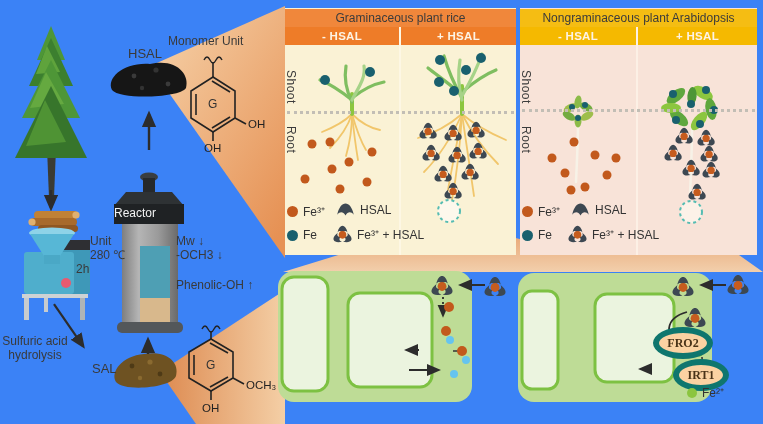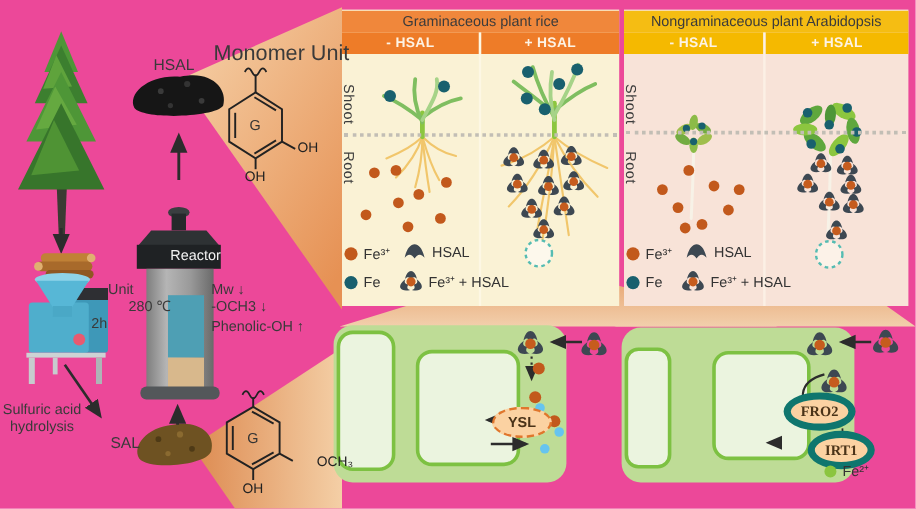--- a/index.html
+++ b/index.html
@@ -1,17 +1,17 @@
 <!DOCTYPE html>
 <html><head>
 <meta charset="utf-8">
 <style>
   html,body{margin:0;padding:0;}
   body{font-family:"Liberation Sans",sans-serif;}
-  .scene{position:relative;width:763px;height:424px;background:#ec4899;overflow:hidden;}
+  .scene{position:relative;width:763px;height:424px;background:#3b82f6;overflow:hidden;}
   .abs{position:absolute;}
   svg{display:block;}
   .lbl{position:absolute;color:#3a3a3a;font-size:12px;line-height:1.18;white-space:nowrap;}
   .panel{position:absolute;top:8px;height:247px;}
   .panel-rice{left:285px;width:231px;background:#FAF2D5;}
   .panel-arab{left:520px;width:237px;background:#F8E3D8;}
   .titlebar{position:absolute;left:0;top:1px;width:100%;height:18px;display:flex;align-items:center;justify-content:center;font-size:12px;color:#3b3b3b;}
   .hdr{position:absolute;top:19px;height:18px;display:flex;align-items:center;justify-content:center;font-size:11.5px;font-weight:bold;color:#FDF3E4;letter-spacing:.3px;}
   .vlabel{position:absolute;writing-mode:vertical-rl;font-size:12px;color:#3b3b3b;letter-spacing:.5px;}
   .dotline{position:absolute;border-top:3px dotted #C2BEB5;}
@@ -344,36 +344,36 @@
     <use href="#clusterglyph" transform="translate(727,274) scale(0.85)"></use>
     <line x1="726" y1="285" x2="702" y2="285" stroke="#2c2c2c" stroke-width="2" marker-end="url(#ah)"></line>
     <use href="#clusterglyph" transform="translate(684,307) scale(0.85)"></use>
     <path d="M687,312 C665,318 663,336 682,348" stroke="#2c2c2c" stroke-width="1.8" fill="none" marker-end="url(#ah)"></path>
     <circle cx="699" cy="352" r="4.5" fill="#8BC53F"></circle>
     <path d="M702,357 C703,365 698,369 692,370" stroke="#2c2c2c" stroke-width="1.5" fill="none"></path>
     <line x1="650" y1="369" x2="641" y2="369" stroke="#2c2c2c" stroke-width="2" marker-end="url(#ah)"></line>
   </svg>
 
   <div class="lbl" style="left:128px;top:46px;font-size:13px;z-index:3">HSAL</div>
-  <div class="lbl" style="left:178px;top:34px;font-size:18px;z-index:3">Monomer Unit</div>
-  <div class="lbl white" style="left:114px;top:206px;width:70px;text-align:right;z-index:3">Reactor</div>
+  <div class="lbl" style="left:168px;top:34px;font-size:12px;z-index:3">Monomer Unit</div>
+  <div class="lbl white" style="left:114px;top:206px;width:70px;text-align:left;z-index:3">Reactor</div>
   <div class="lbl" style="left:90px;top:234px;z-index:3">Unit</div>
-  <div class="lbl" style="left:107px;top:248px;z-index:3">280 ℃</div>
+  <div class="lbl" style="left:90px;top:248px;z-index:3">280 ℃</div>
   <div class="lbl" style="left:76px;top:262px;z-index:3">2h</div>
   <div class="lbl" style="left:176px;top:234px;z-index:3">Mw ↓</div>
   <div class="lbl" style="left:176px;top:248px;z-index:3">-OCH3 ↓</div>
-  <div class="lbl" style="left:176px;top:265px;z-index:3">Phenolic-OH ↑</div>
+  <div class="lbl" style="left:176px;top:278px;z-index:3">Phenolic-OH ↑</div>
   <div class="lbl" style="left:0px;top:334px;width:70px;text-align:center;white-space:normal;z-index:3">Sulfuric acid hydrolysis</div>
   <div class="lbl" style="left:92px;top:361px;font-size:13px;z-index:3">SAL</div>
 
   <div class="ring-g" style="left:208px;top:97px;z-index:3">G</div>
   <div class="chem red" style="left:248px;top:118px;z-index:3">OH</div>
   <div class="chem red" style="left:204px;top:142px;z-index:3">OH</div>
   <div class="ring-g" style="left:206px;top:358px;z-index:3">G</div>
-  <div class="chem" style="left:264px;top:379px;z-index:3">OCH₃</div>
+  <div class="chem" style="left:246px;top:379px;z-index:3">OCH₃</div>
   <div class="chem red" style="left:202px;top:402px;z-index:3">OH</div>
 
   <div class="vlabel" style="left:284px;top:70px;z-index:3">Shoot</div>
   <div class="vlabel" style="left:284px;top:126px;z-index:3">Root</div>
   <div class="dotline" style="left:287px;top:111px;width:227px;z-index:3"></div>
   <div class="lgd" style="left:287px;top:203px;z-index:3">
     <span class="dot d11 fe3"></span>
       <span>Fe³⁺</span>
   </div>
   <div class="lgd" style="left:336px;top:202px;z-index:3">
@@ -410,21 +410,20 @@
     <span class="dot d11 fe"></span>
       <span>Fe</span>
   </div>
   <div class="lgd" style="left:568px;top:225px;z-index:3">
     <svg width="19" height="19" viewBox="0 0 26 26">
         <use href="#clusterglyph"></use>
       </svg>
       <span>Fe³⁺ + HSAL</span>
   </div>
 
-  <div class="transp t-dash" style="left:410px;top:339px;width:46px;height:22px;z-index:3">YSL</div>
   <div class="transp t-solid" style="left:653px;top:327px;width:48px;height:20px;z-index:3">FRO2</div>
   <div class="transp t-solid" style="left:673px;top:359px;width:44px;height:20px;z-index:3">IRT1</div>
   <div class="lgd" style="left:687px;top:384px;z-index:3">
     <span class="dot d10 fe2"></span>
       <span>Fe²⁺</span>
   </div>
 
 </div>
 
 </body></html>

